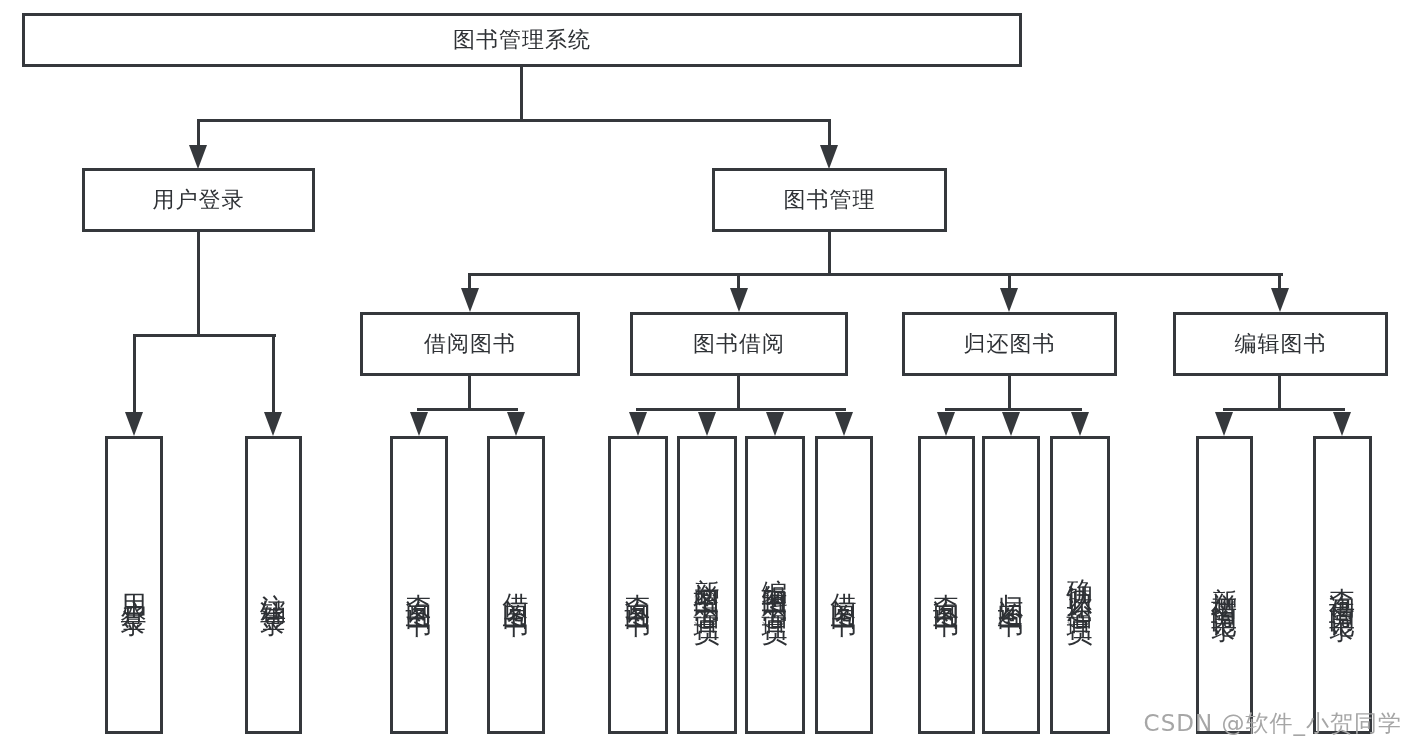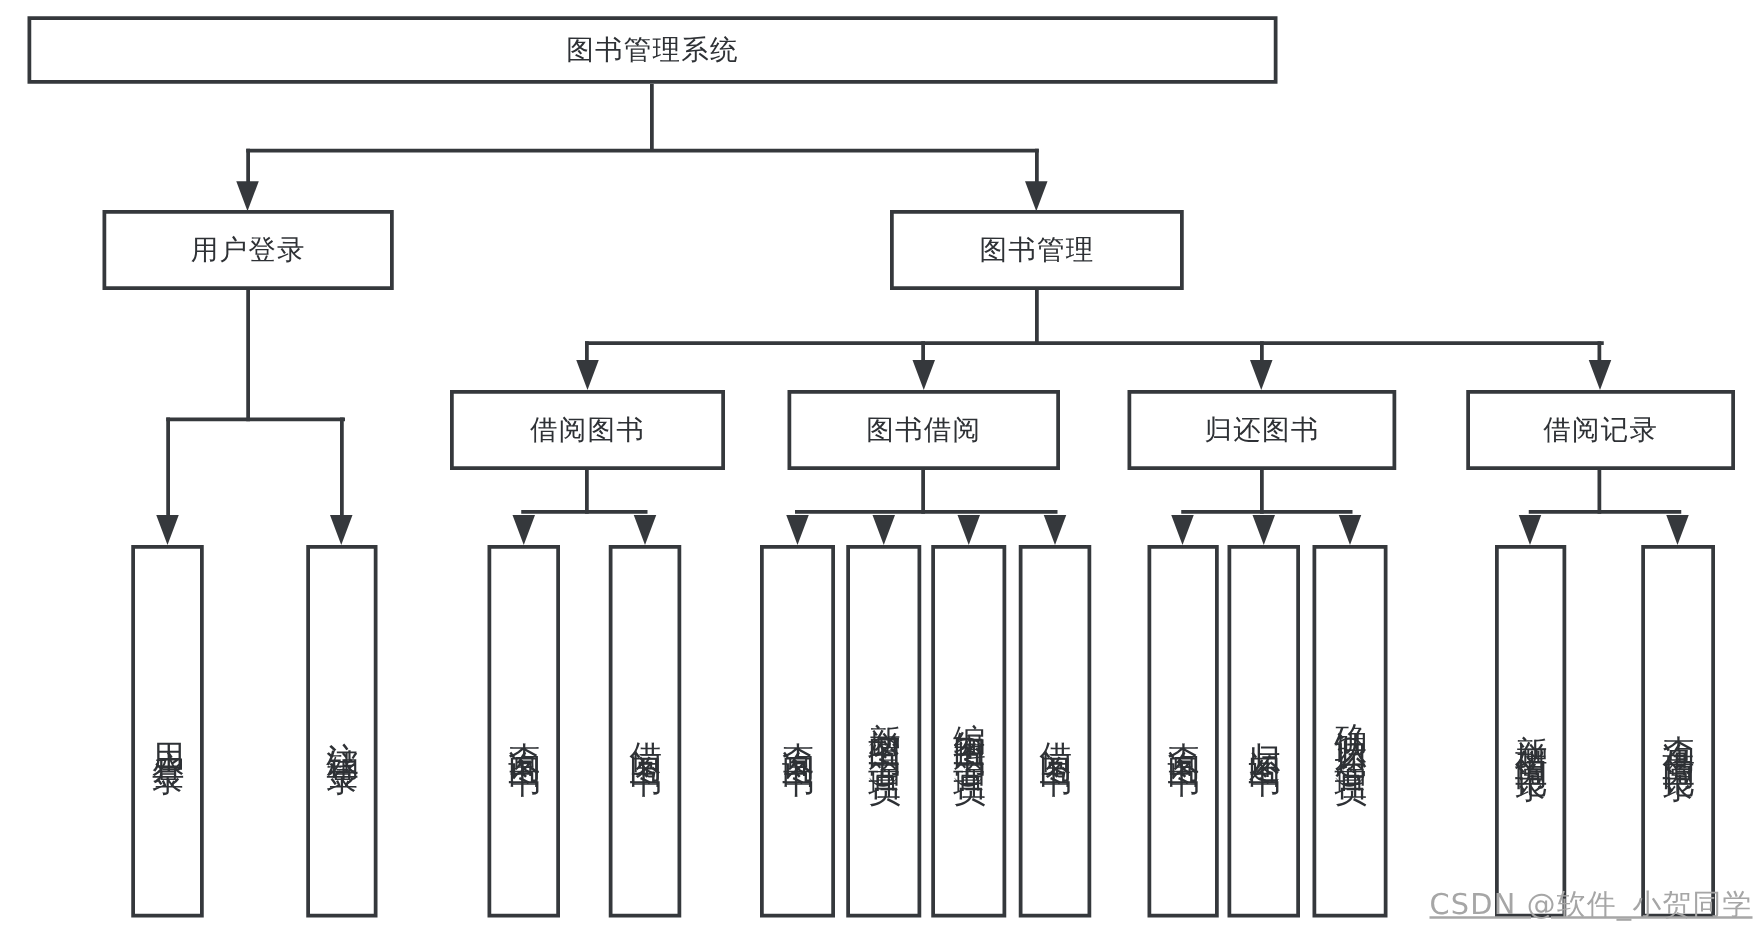--- a/index.html
+++ b/index.html
@@ -56,21 +56,20 @@
     color:var(--text);
   }
   .watermark{
     position:absolute;
     right:3px;bottom:8px;
     color:var(--wm);
     font-size:23px;
     letter-spacing:1px;
     z-index:5;
     white-space:nowrap;
-    text-decoration:underline;
   }
 </style>
 </head>
 <body>
 
 <div class="canvas">
 
   <div class="ln" style="left:520px;top:67px;width:3px;height:53px;"></div>
   <div class="ln" style="left:197px;top:119px;width:634px;height:3px;"></div>
   <div class="ln" style="left:197px;top:119px;width:3px;height:30px;"></div>
@@ -133,21 +132,21 @@
   <div class="hbox" style="left:360px;top:312px;width:220px;height:64px;">
     <span>借阅图书</span>
   </div>
   <div class="hbox" style="left:630px;top:312px;width:218px;height:64px;">
     <span>图书借阅</span>
   </div>
   <div class="hbox" style="left:902px;top:312px;width:215px;height:64px;">
     <span>归还图书</span>
   </div>
   <div class="hbox" style="left:1173px;top:312px;width:215px;height:64px;">
-    <span>借阅记录</span>
+    <span>编辑图书</span>
   </div>
 
   <div class="vbox" style="left:105px;width:58px;">
     <span>用户登录</span>
   </div>
   <div class="vbox" style="left:245px;width:57px;">
     <span>注销登录</span>
   </div>
 
   <div class="vbox" style="left:390px;width:58px;">

